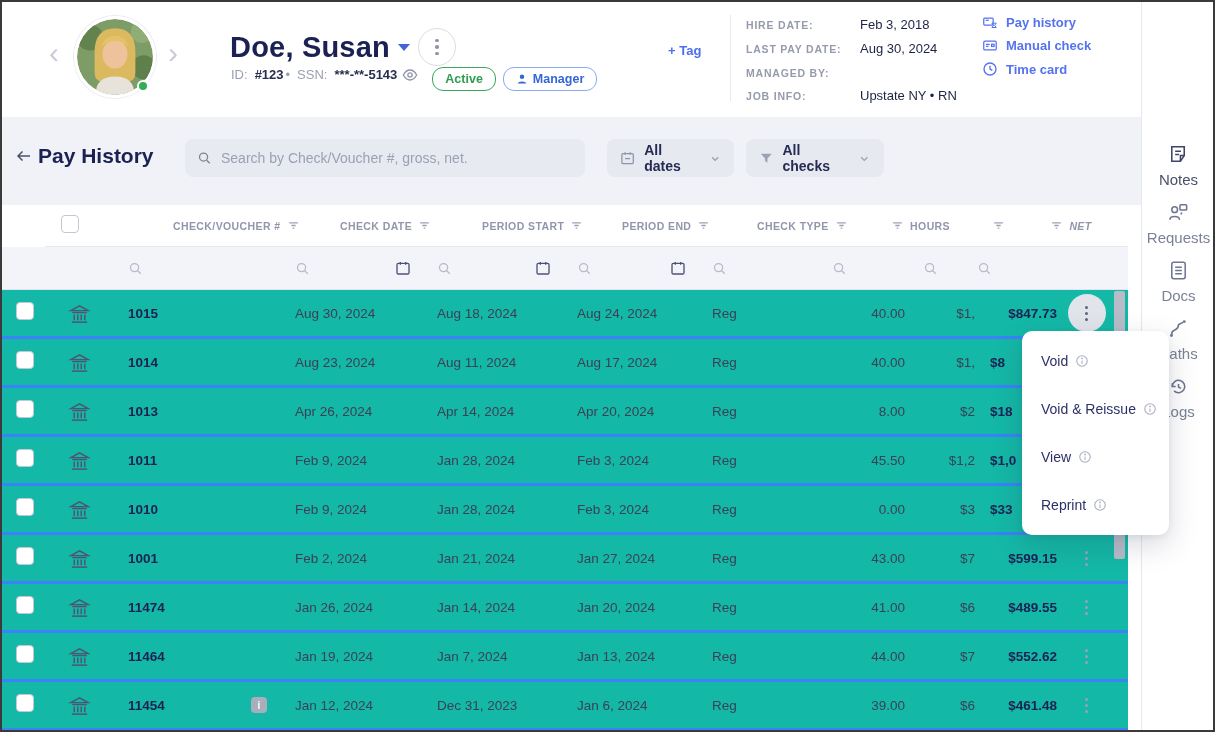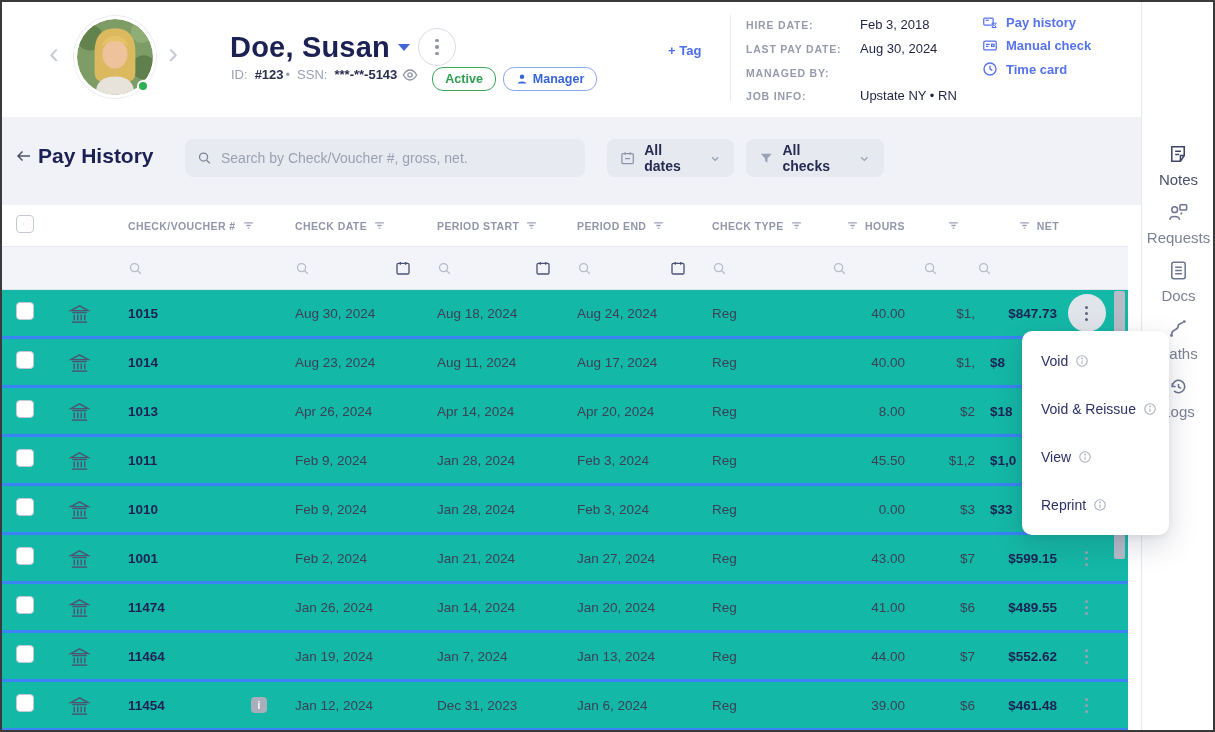--- a/index.html
+++ b/index.html
@@ -55,24 +55,24 @@
   .search-box input { border:none; outline:none; background:transparent; font-size:14px; color:#3a4157; width:100%; font-family:inherit; }
   .search-box input::placeholder { color:#9aa1b2; }
   .filter-btn { position:absolute; top:139px; height:38px; background:#e7e9f0; border-radius:8px; display:flex; align-items:center; gap:9px; padding:0 13px; cursor:pointer; }
   .filter-btn .fb-label { font-size:14px; font-weight:600; color:#252b52; }
   .filter-btn.dates { left:607px; width:127px; }
   .filter-btn.checks { left:746px; width:138px; }
 
   
   .table-area { position:absolute; left:0; top:205px; width:1128px; }
   .tgrid { display:grid; grid-template-columns:52px 76px 167px 142px 140px 135px 120px 75px 70px 82px 55px; align-items:center; }
-  .thead { height:42px; border-bottom:1px solid #e6e8ef; background:#fff; }
+  .thead { height:42px; border-bottom:1px solid #e6e8ef; background:#fff;margin-left:45px; }
   .th { display:flex; align-items:center; gap:6px; font-size:10.5px; font-weight:700; letter-spacing:.4px; color:#9196ab; }
   .th.right { justify-content:flex-end; padding-right:2px; }
-  .th.netcol { justify-content:flex-end; padding-left:16px; }
+  .th.netcol { justify-content:center; padding-left:16px;font-style:italic; }
   .th.grosscol { justify-content:flex-start; padding-left:40px; }
 
   .tfilters { height:43px; background:#f3f4f9; border-bottom:1px solid #e3e5ee; }
   .fcell { display:flex; align-items:center; height:100%; }
   .fcell .cal { margin-left:auto; margin-right:26px; display:flex; }
   .fcell .mag { display:flex; }
   .fcell.pl16 { padding-left:16px; }
 
   .trow { height:49px; border-bottom:3px solid #3b82f6; background:#14b8a6; }
   .cell { font-size:13.5px; color:#3a4157; }

